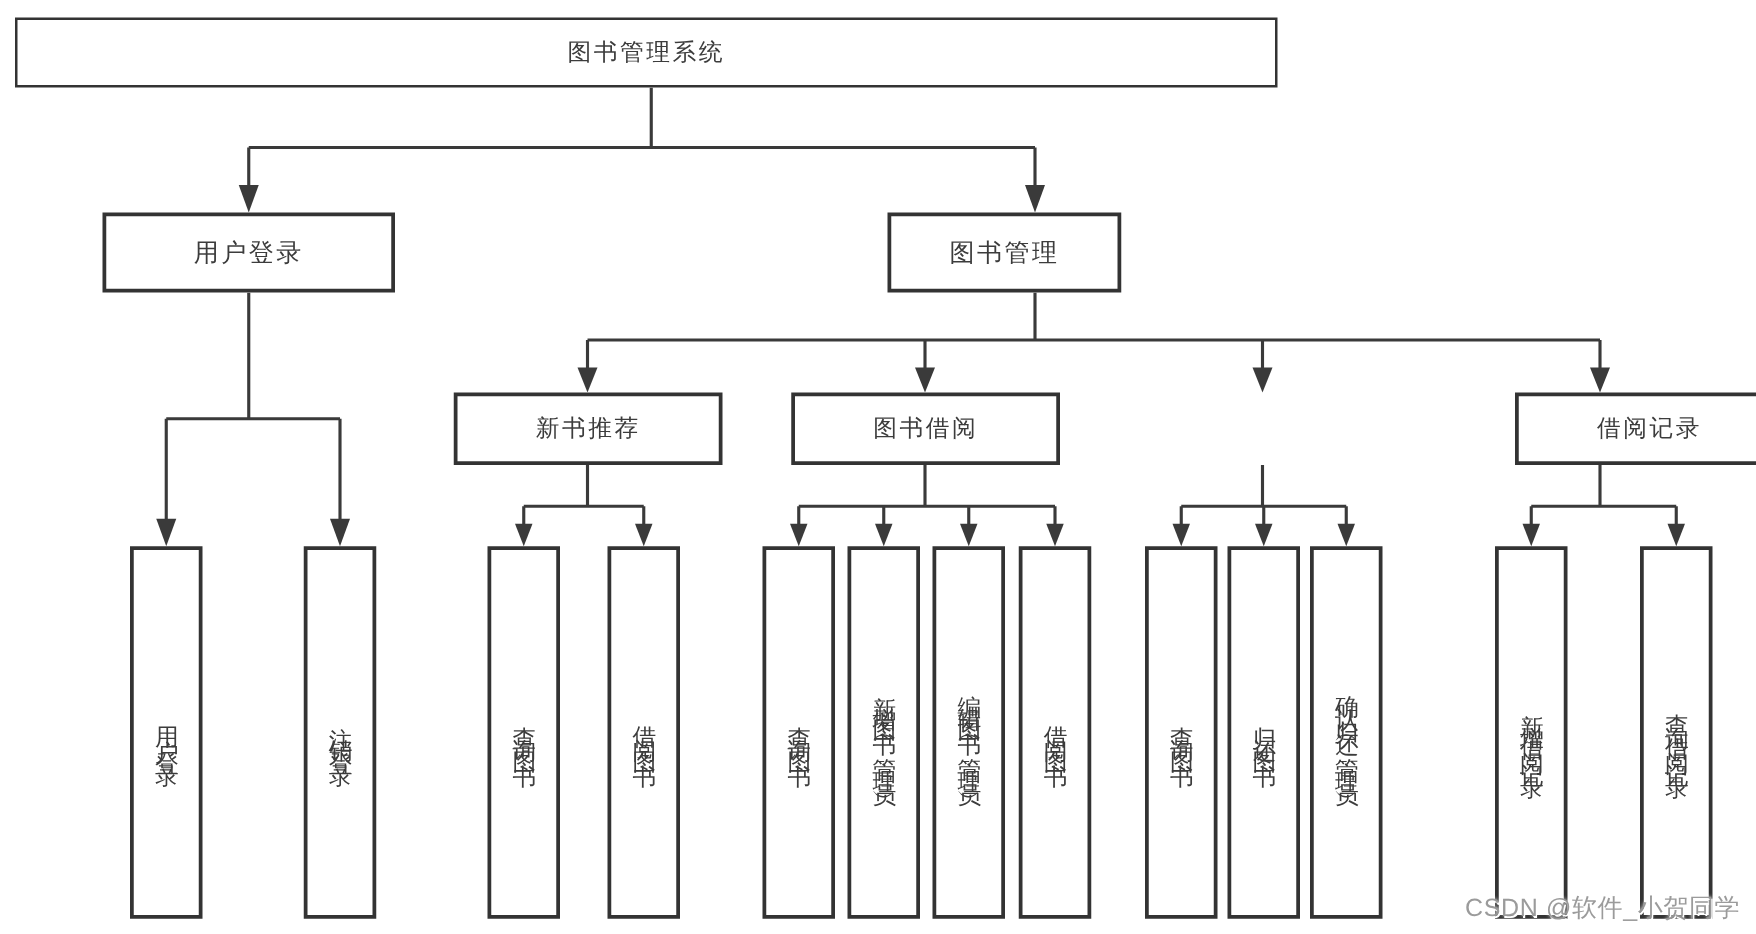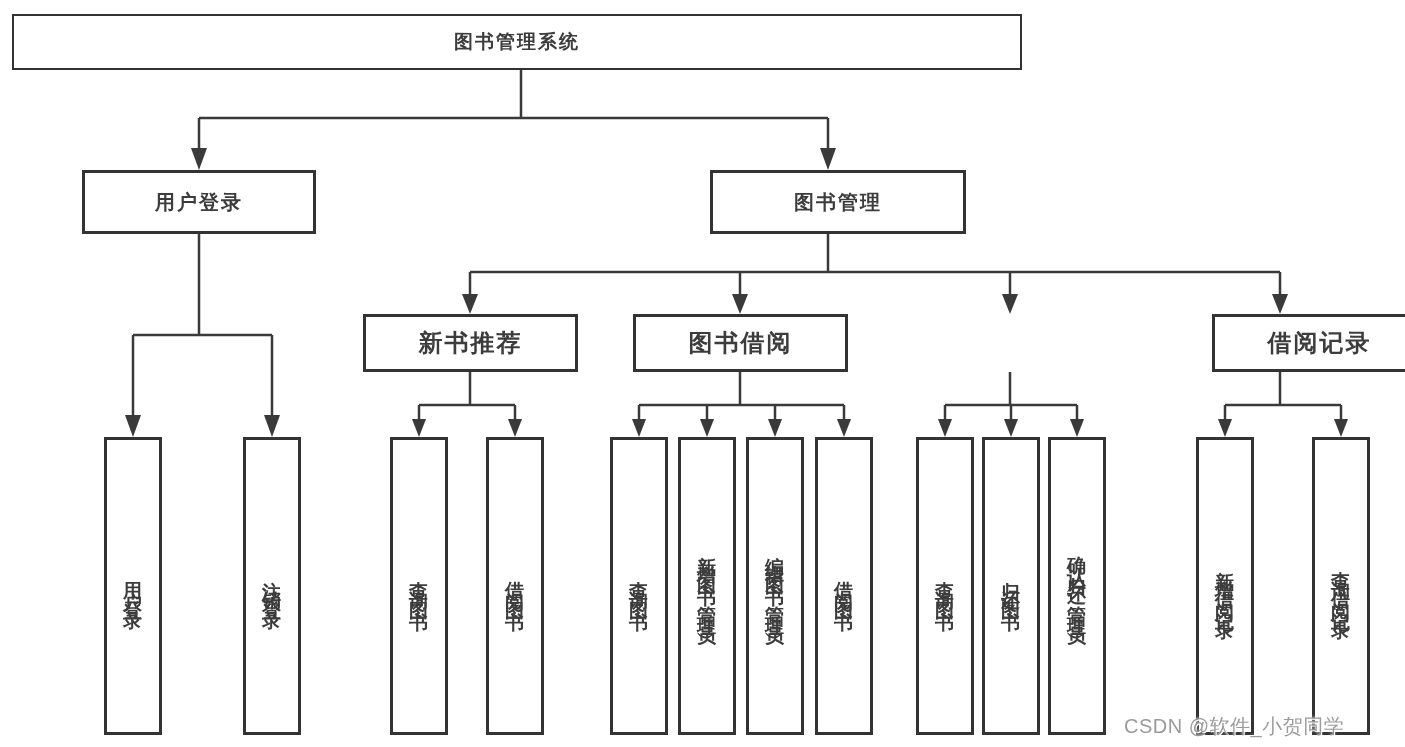--- a/index.html
+++ b/index.html
@@ -36,59 +36,58 @@
     background: #ffffff;
     border: 3px solid #333333;
     color: #3c3c3c;
     display: flex;
     align-items: center;
     justify-content: center;
     text-align: center;
     z-index: 1;
     font-size: 19px;
     letter-spacing: 2px;
-    font-weight: bold;
   }
   .box.root {
     left: 12px; top: 14px; width: 1010px; height: 56px;
     border-width: 2px;
     font-size: 19px;
   }
   .box.lvl2 { top: 170px; height: 64px; font-size: 20px; }
-  .box.lvl3 { top: 314px; width: 215px; height: 58px; font-size: 24px; }
+  .box.lvl3 { top: 314px; width: 215px; height: 58px; font-size: 19px; }
   .box.leaf {
     top: 437px; width: 58px; height: 298px;
     writing-mode: vertical-rl;
     text-orientation: mixed;
     font-size: 19px;
     letter-spacing: 10px;
     line-height: 1;
   }
   #n-user-login { left: 82px;  width: 234px; }
-  #n-book-mgmt { left: 710px; width: 256px; }
+  #n-book-mgmt { left: 710px; width: 187px; }
   #n-new-rec   { left: 363px; }
   #n-borrowing { left: 633px; }
   #n-current   { left: 903px; }
   #n-records   { left: 1173px; margin-left: 39px; }
   #lf-a1 { left: 104px; }
   #lf-a2 { left: 243px; }
   #lf-b1 { left: 390px; }
   #lf-b2 { left: 486px; }
   #lf-c1 { left: 610px; }
   #lf-c2 { left: 678px; }
   #lf-c3 { left: 746px; }
   #lf-c4 { left: 815px; }
   #lf-d1 { left: 916px; }
   #lf-d2 { left: 982px; }
   #lf-d3 { left: 1048px; }
   #lf-e1 { left: 1196px; }
   #lf-e2 { left: 1312px; }
   .watermark {
     position: absolute;
-    left: 1124px;
+    left: 1172px;
     top: 713px;
     z-index: 3;
     color: rgba(150, 150, 150, 0.95);
     font-size: 20px;
     letter-spacing: 0.5px;
     white-space: nowrap;
     text-shadow: 0 0 3px #ffffff, 1px 1px 0 #ffffff;
   }
 </style>
 </head>

